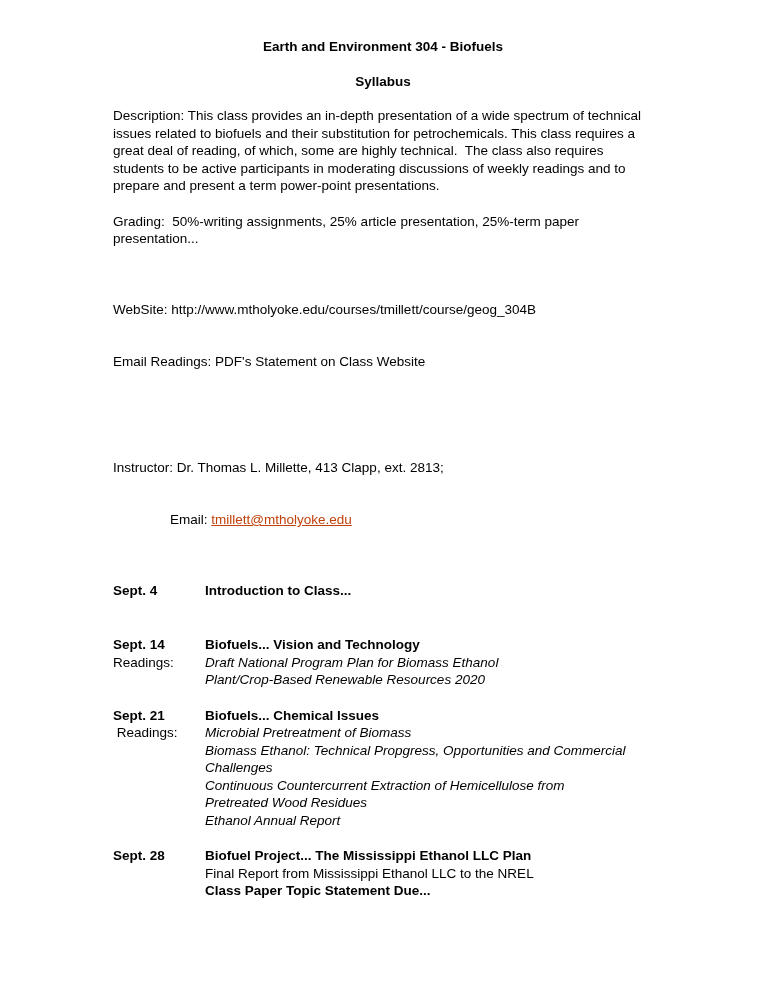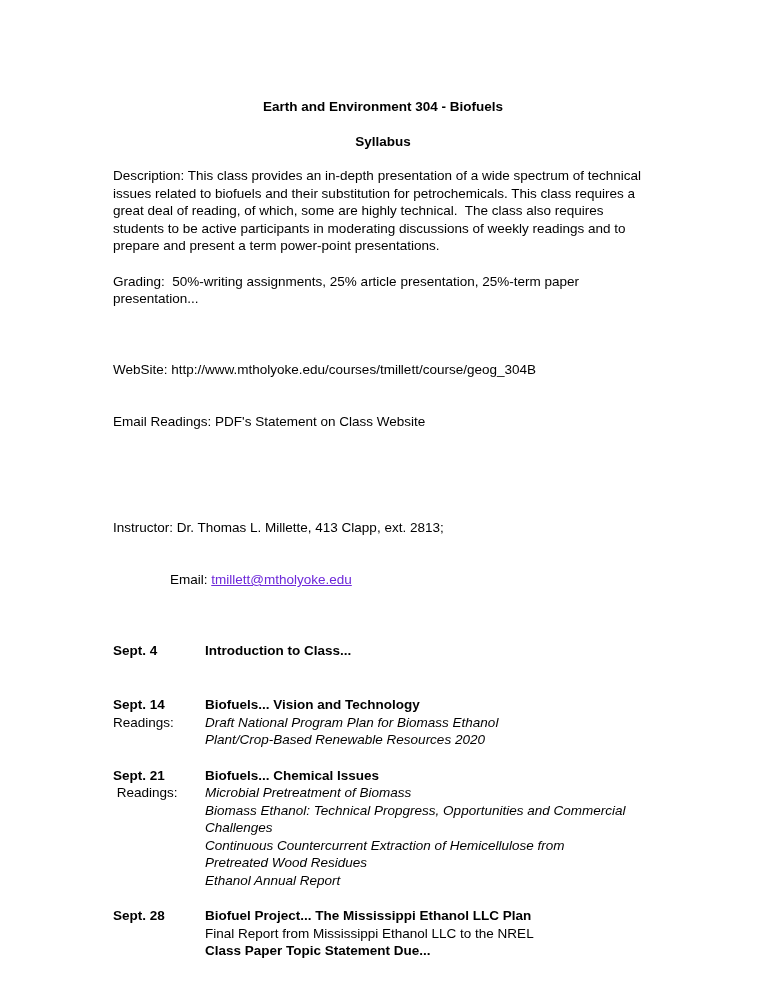--- a/index.html
+++ b/index.html
@@ -9,37 +9,37 @@
     height: 994px;
     font-family: "Liberation Sans", sans-serif;
     font-size: 13.5px;
     line-height: 17.5px;
     color: #000000;
     overflow: hidden;
   }
   .page {
     width: 768px;
     height: 994px;
-    padding: 98px 115px 40px 113px;
+    padding: 38px 115px 40px 113px;
     background: #ffffff;
   }
   .doc-title, .doc-subtitle {
     text-align: center;
     font-weight: bold;
     margin-bottom: 17px;
   }
   .para {
     margin-bottom: 18px;
     white-space: pre-wrap;
   }
   .para b { font-weight: normal; }
   .line { display: block; }
   .email-line { padding-left: 57px; }
   .email-link {
-    color: #6d28d9;
+    color: #c2410c;
     text-decoration: underline;
     cursor: pointer;
   }
   .schedule { margin-top: 0; }
   .entry {
     display: flex;
     margin-bottom: 18px;
   }
   .entry.gap-large { margin-bottom: 37px; }
   .col-date {

